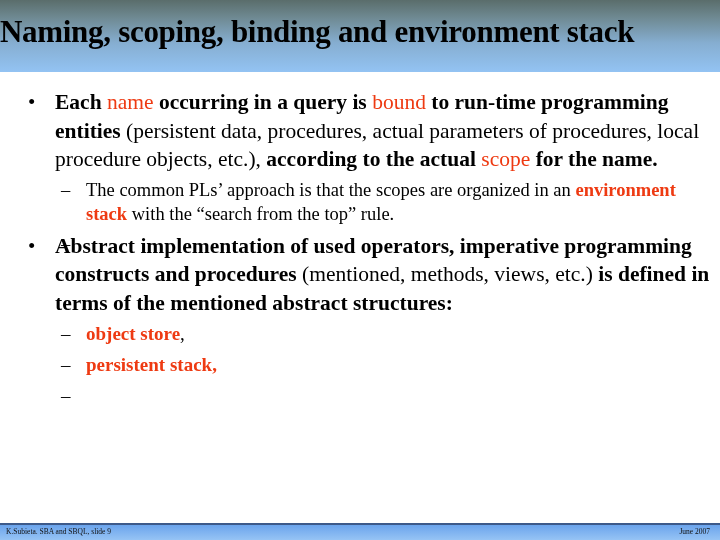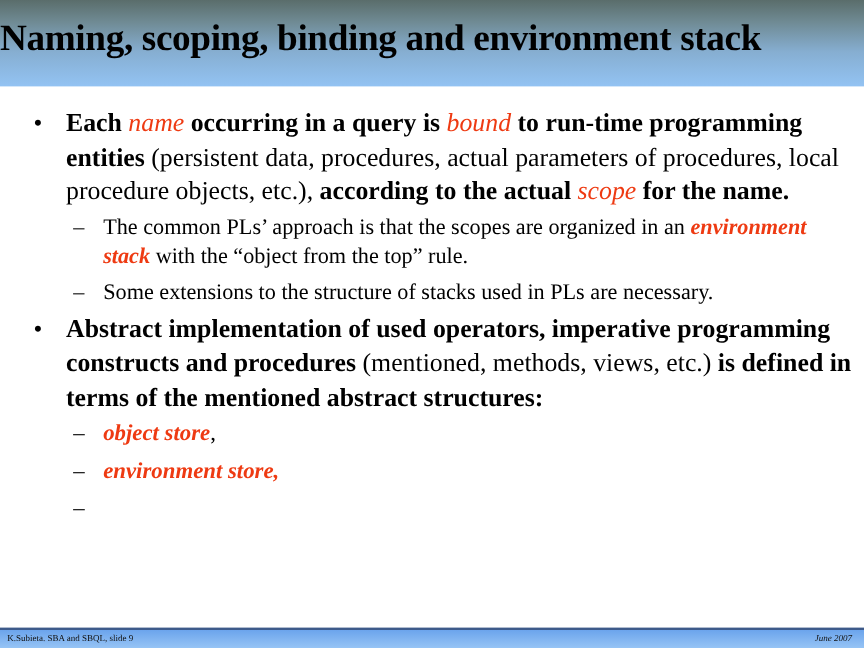--- a/index.html
+++ b/index.html
@@ -63,21 +63,21 @@
       position: absolute;
       left: 33px;
       top: 0;
     }
     .l2.red-item {
       font-size: 19px;
       line-height: 25px;
       margin-bottom: 6px;
     }
     .b { font-weight: bold; }
-    .red { color: #ee3a12; font-style: italic; }
+    .red { color: #ee3a12; }
     .group1 { margin-bottom: 4px; }
     .footer {
       position: absolute;
       left: 0;
       top: 523px;
       width: 720px;
       height: 33px;
       border-top: 2px solid #3d5a8a;
       background: linear-gradient(to bottom, #6ba4ec 0%, #9cc8f6 55%, #cfe4fb 100%);
       box-sizing: border-box;
@@ -88,62 +88,60 @@
       top: 2px;
       font-size: 7.5px;
       color: #111111;
       white-space: nowrap;
     }
     .footer-right {
       position: absolute;
       right: 10px;
       top: 2px;
       font-size: 7.5px;
-      font-style: italic;
       color: #111111;
       white-space: nowrap;
     }
   </style>
 </head>
 <body>
 
 <div class="header">
   <div class="title">Naming, scoping, binding and environment stack</div>
 </div>
 
 <div class="content">
 
   <div class="l1">
     <span class="bullet">•</span>
     <span class="b">Each </span><span class="b red" style="font-weight:normal">name</span><span class="b"> occurring in a query is </span><span class="red">bound</span><span class="b"> to run-time programming entities</span><span> (persistent data, procedures, actual parameters of procedures, local procedure objects, etc.), </span><span class="b">according to the actual </span><span class="red">scope</span><span class="b"> for the name.</span>
   </div>
 
   <div class="l2">
     <span class="dash">–</span>
-    <span>The common PLs’ approach is that the scopes are organized in an </span><span class="b red">environment stack</span><span> with the “object from the top” rule.</span>
+    <span>The common PLs’ approach is that the scopes are organized in an </span><span class="b red">environment stack</span><span> with the “search from the top” rule.</span>
   </div>
 
   <div class="l2 group1">
     <span class="dash">–</span>
-    <span>Some extensions to the structure of stacks used in PLs are necessary.</span>
   </div>
 
   <div class="l1">
     <span class="bullet">•</span>
     <span class="b">Abstract implementation of used operators, imperative programming constructs and procedures</span><span> (mentioned, methods, views, etc.) </span><span class="b">is defined in terms of the mentioned abstract structures:</span>
   </div>
 
   <div class="l2 red-item">
     <span class="dash">–</span>
     <span class="b red">object store</span><span>,</span>
   </div>
 
   <div class="l2 red-item">
     <span class="dash">–</span>
-    <span class="b red">environment store,</span>
+    <span class="b red">persistent stack,</span>
   </div>
 
   <div class="l2 red-item">
     <span class="dash">–</span>
   </div>
 
 </div>
 
 <div class="footer">
   <span class="footer-left">K.Subieta. SBA and SBQL, slide 9</span>

